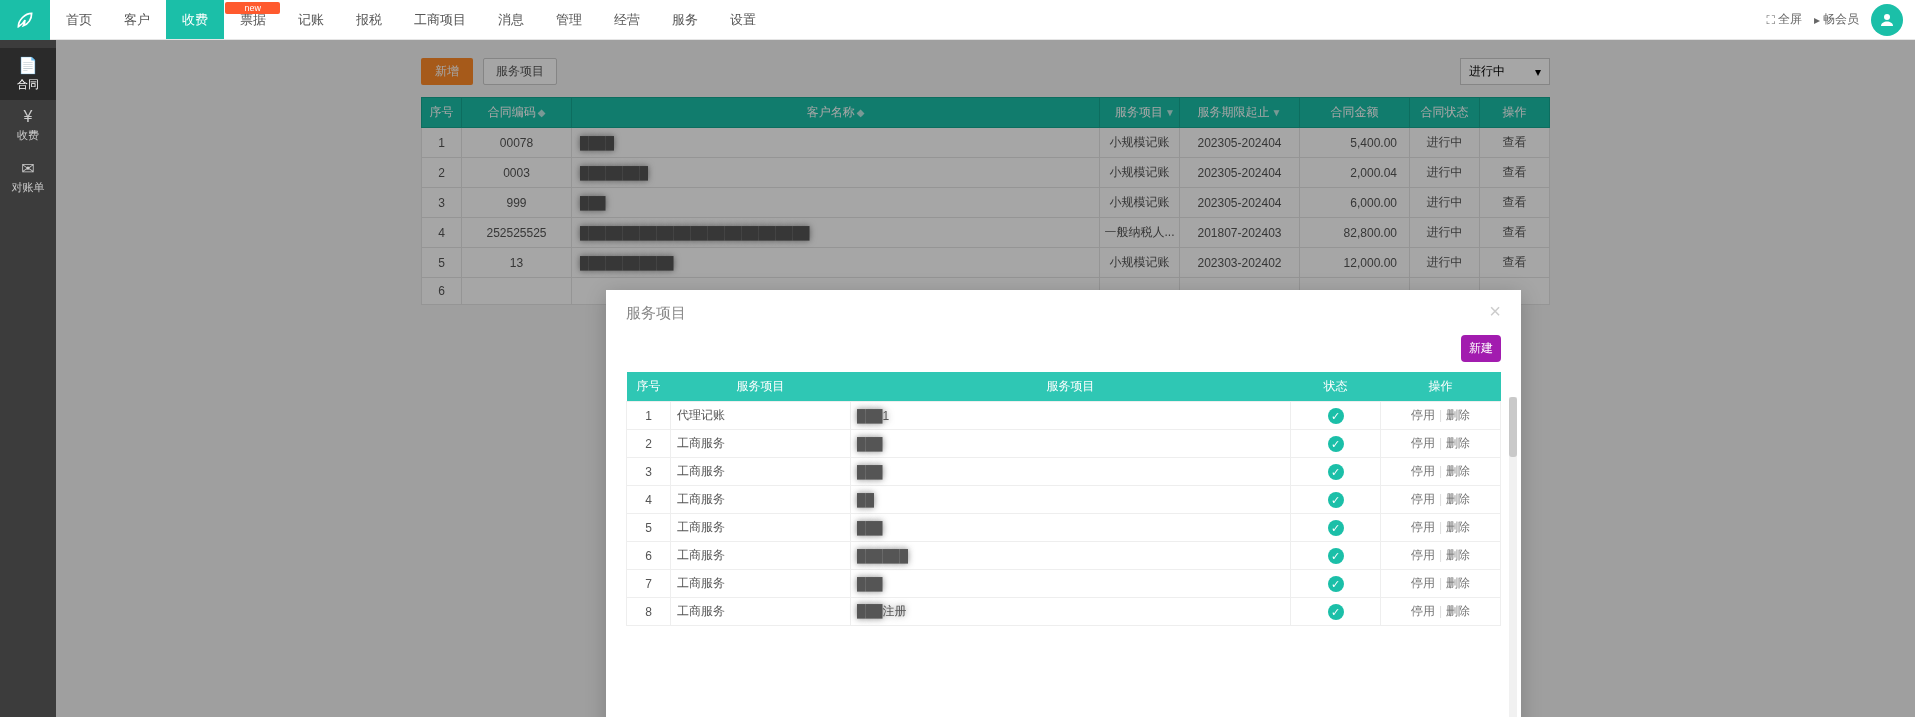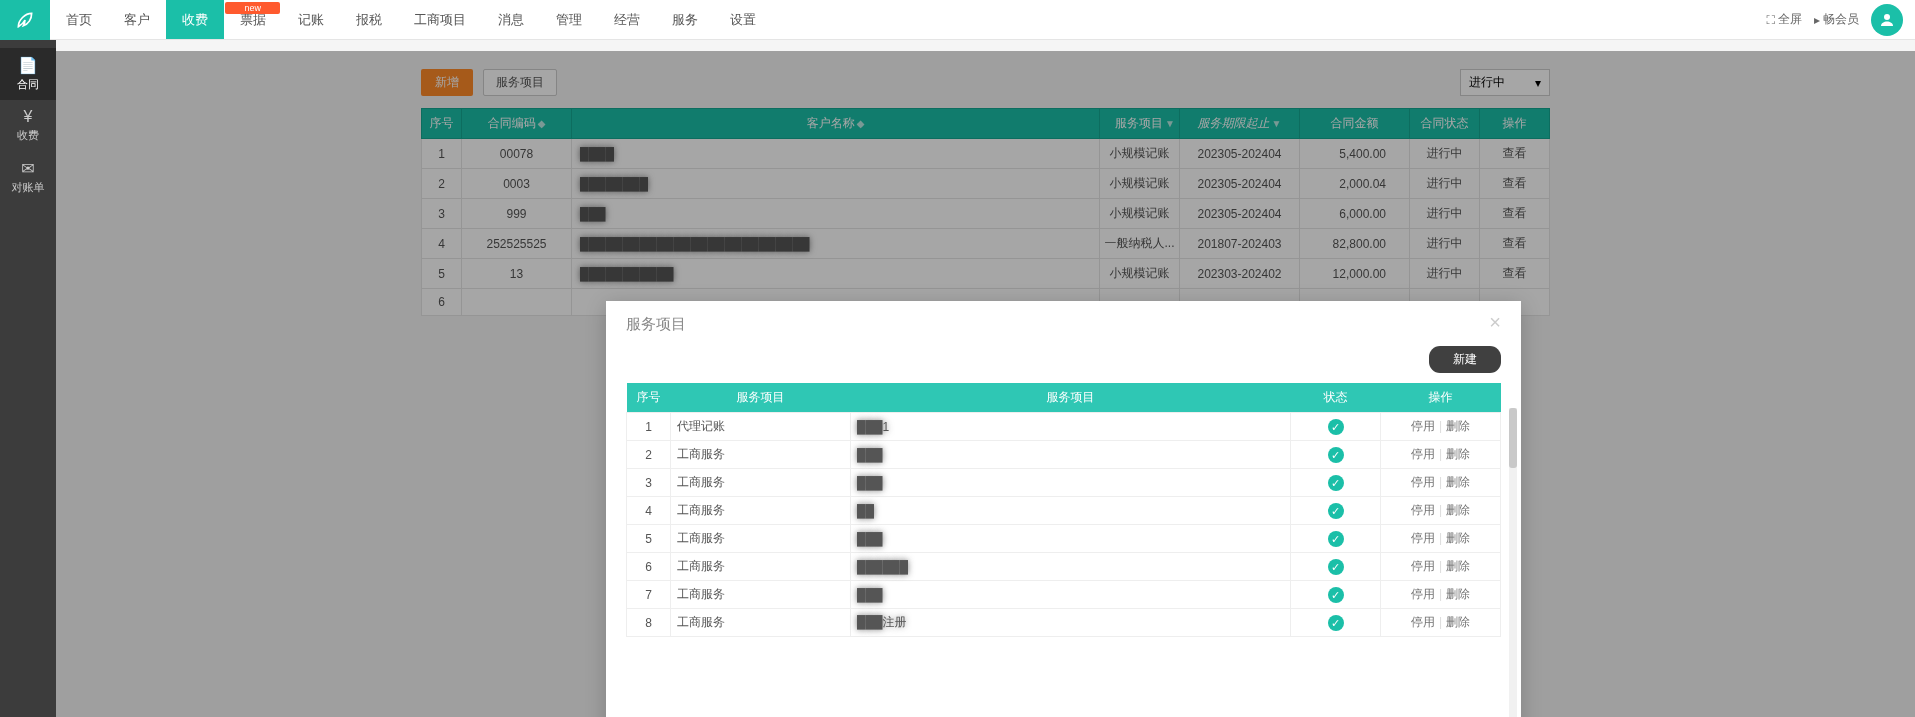--- a/index.html
+++ b/index.html
@@ -12,43 +12,43 @@
     .topnav-item.active { background:#1bbfa8; color:#fff; }
     .badge-new { position:absolute; top:2px; right:2px; background:#ff5a2e; color:#fff; font-size:9px; padding:0 19px; border-radius:2px; line-height:12px; }
     .topright { margin-left:auto; display:flex; align-items:center; gap:12px; padding-right:12px; }
     .topright-item { display:flex; align-items:center; gap:3px; font-size:12px; color:#666; cursor:pointer; }
     .avatar { width:32px; height:32px; border-radius:50%; background:#1bbfa8; display:flex; align-items:center; justify-content:center; }
     .body { display:flex; height:calc(100% - 40px); position:relative; }
     .sidebar { width:56px; background:#3c3c3c; display:flex; flex-direction:column; align-items:center; padding-top:8px; }
     .side-item { width:100%; padding:8px 0; text-align:center; color:#ccc; font-size:11px; cursor:pointer; }
     .side-item.active { background:#2a2a2a; color:#fff; }
     .side-icon { display:block; font-size:16px; margin-bottom:2px; }
-    .main { flex:1; position:relative;margin-top:11px; }
+    .main { flex:1; position:relative; }
     .overlay { position:absolute; inset:0; background:rgba(0,0,0,0.35); }
     .content { padding:18px 365px 0 365px; }
     .toolbar { display:flex; align-items:center; gap:10px; margin-bottom:12px; }
     .btn-orange { background:#ff8a28; color:#fff; border:none; padding:5px 14px; font-size:12px; cursor:pointer; border-radius:2px; }
     .btn-outline { background:#fff; border:1px solid #ccc; color:#555; padding:4px 12px; font-size:12px; cursor:pointer; border-radius:2px; }
     .toolbar-right { margin-left:auto; display:flex; align-items:center; gap:8px; }
     .select { background:#fff; border:1px solid #ccc; padding:4px 8px; font-size:12px; width:90px; display:flex; justify-content:space-between; align-items:center; cursor:pointer; }
     .search { background:#fff; border:1px solid #ccc; padding:4px 8px; font-size:12px; width:150px; color:#aaa; display:flex; align-items:center; justify-content:space-between; }
     table.grid { width:100%; border-collapse:collapse; font-size:12px; background:#fff; }
     .grid th { background:#1bbfa8; color:#fff; font-weight:normal; padding:6px 4px; border:1px solid #15a893; text-align:center; }
     .grid td { border:1px solid #e5e5e5; padding:6px 4px; text-align:center; color:#555; }
     .grid td.l { text-align:left; padding-left:8px; }
-    .grid td.r { text-align:right; padding-right:23px; }
+    .grid td.r { text-align:right; padding-right:12px; }
     .blur { color:transparent; text-shadow:0 0 6px rgba(120,120,120,0.9); }
     .sort-icon { font-size:10px; margin-left:2px; opacity:0.7; }
     .modal { position:absolute; left:550px; top:250px; width:915px; height:470px; background:#fff; box-shadow:0 4px 20px rgba(0,0,0,0.2); display:flex; flex-direction:column; }
     .modal-head { padding:14px 20px 6px; display:flex; align-items:center; }
     .modal-title { font-size:15px; color:#888; }
     .modal-close { margin-left:auto; font-size:20px; color:#ccc; cursor:pointer; margin-top:-4px; }
     .modal-body { padding:6px 20px 0; flex:1; overflow:hidden; position:relative; }
     .modal-toolbar { display:flex; justify-content:flex-end; margin-bottom:10px; }
-    .btn-yellow { background:#404040; color:#fff; border:none; padding:5px 24px; font-size:12px; cursor:pointer; border-radius:11px; }
+    .btn-yellow { background:#a21caf; color:#fff; border:none; padding:5px 8px; font-size:12px; cursor:pointer; border-radius:4px; }
     table.mgrid { width:100%; border-collapse:collapse; font-size:12px; }
     .mgrid th { background:#2fc7b4; color:#fff; font-weight:normal; padding:6px 4px; text-align:center; }
     .mgrid td { border:1px solid #eee; padding:5px 6px; color:#555; }
     .mgrid td.c { text-align:center; }
     .stat-ok { display:inline-block; width:16px; height:16px; border-radius:50%; background:#1bbfa8; color:#fff; font-size:11px; line-height:16px; text-align:center; }
     .op-link { color:#737373; cursor:pointer; padding:0 4px; font-size:12px;text-align:right; }
     .op-sep { color:#ddd; }
     .mscroll { position:absolute; right:4px; top:68px; bottom:4px; width:8px; background:#f1f1f1; }
     .mscroll-thumb { position:absolute; top:0; width:8px; height:60px; background:#c9c9c9; border-radius:3px; }
   </style>
@@ -112,21 +112,21 @@
           </div>
         </div>
       </div>
       <table class="grid">
         <thead>
             <tr id="grid-head">
               <th style="width: 40px;">序号</th>
               <th style="width: 110px;">合同编码<span class="sort-icon">◆</span></th>
               <th>客户名称<span class="sort-icon">◆</span></th>
               <th style="width: 80px; text-align: right;">服务项目<span class="sort-icon">▼</span></th>
-              <th style="width: 120px; font-style: italic;">服务期限起止<span class="sort-icon">▼</span></th>
+              <th style="width: 120px;">服务期限起止<span class="sort-icon">▼</span></th>
               <th style="width: 110px;">合同金额</th>
               <th style="width: 70px;">合同状态</th>
               <th style="width: 70px;">操作</th>
             </tr>
           </thead>
         <tbody id="grid-body">
             <tr>
               <td>1</td>
               <td>00078</td>
               <td class="l blur">████</td>

